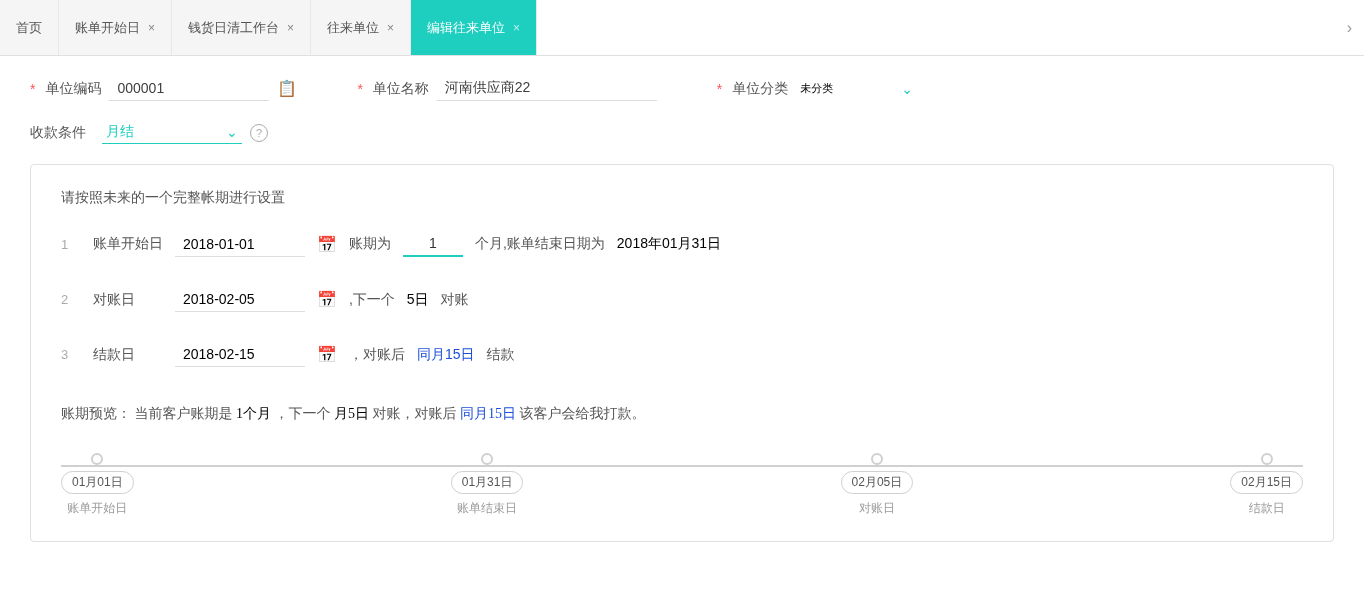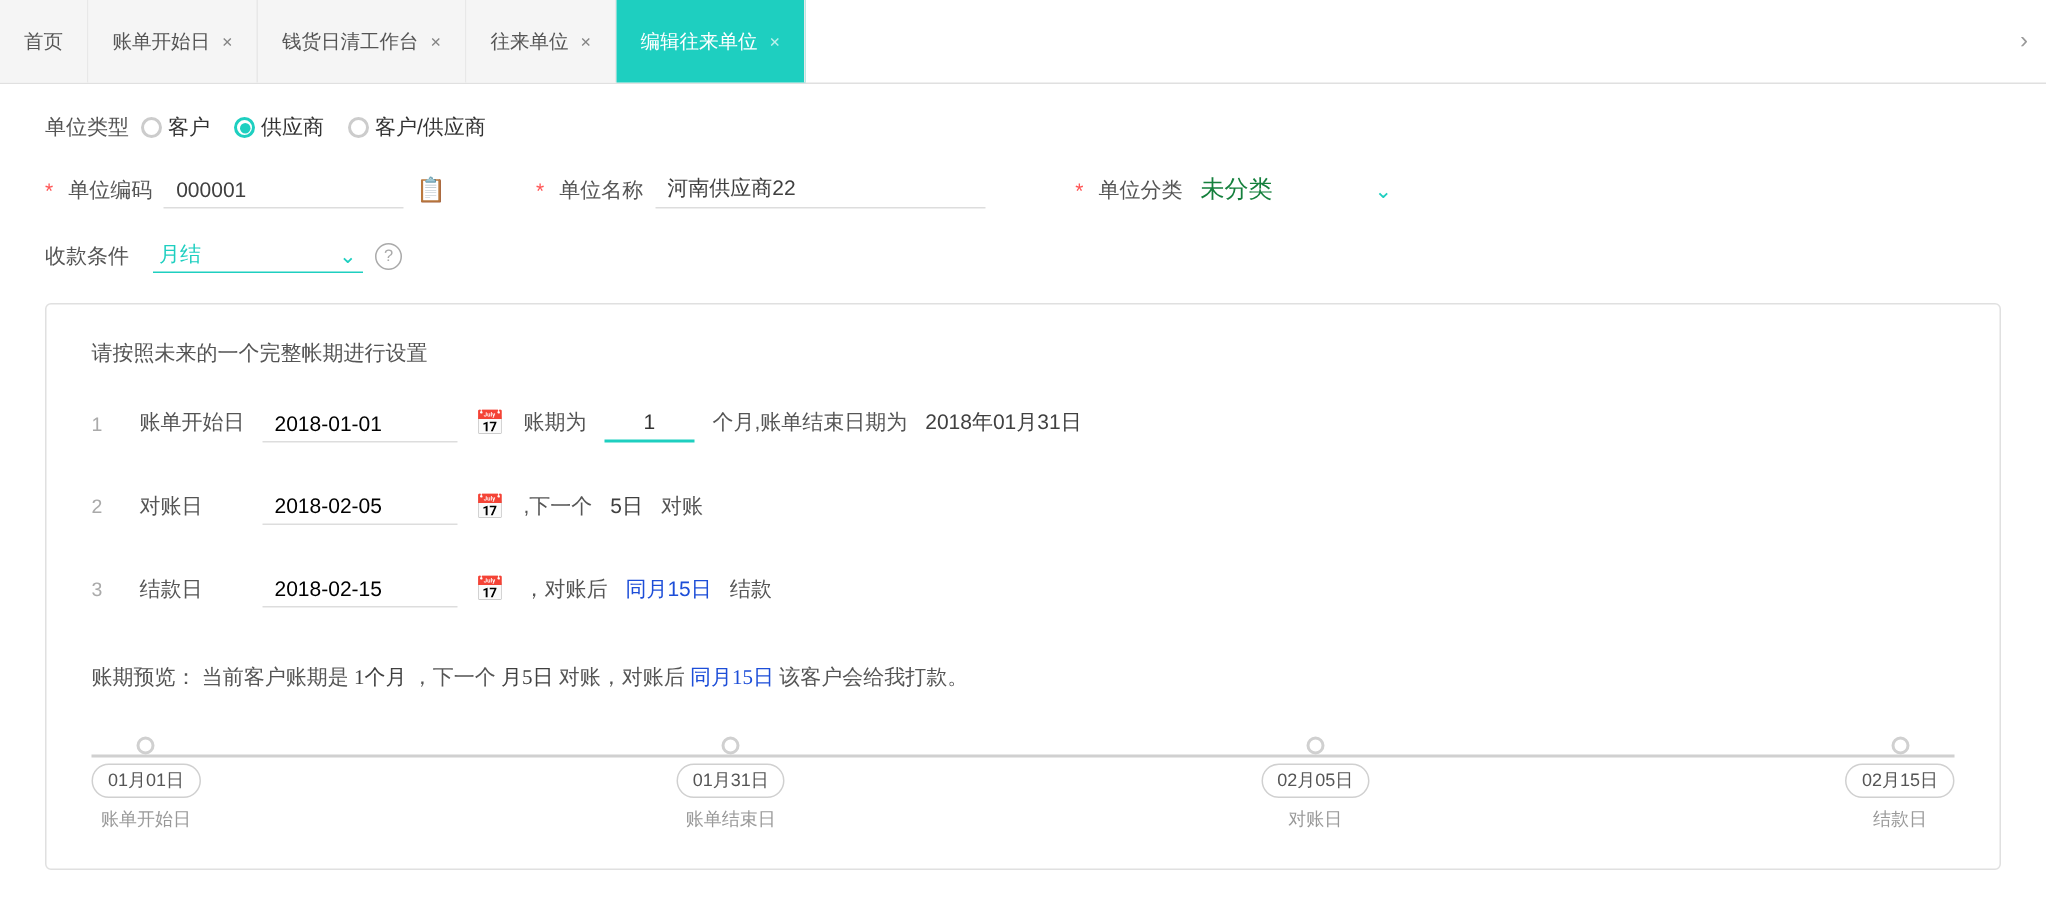--- a/index.html
+++ b/index.html
@@ -118,22 +118,22 @@
     }
     .form-input.wide {
       width: 220px;
     }
     .input-icon {
       color: #aaa;
       font-size: 16px;
       cursor: pointer;
     }
     .select-value {
-      color: #15803d;
-      font-size: 16px;
+      color: #000000;
+      font-size: 11px;
       text-align: center;
     }
     .select-arrow {
       color: #1ecfc0;
       font-size: 14px;
       cursor: pointer;
     }
     .payment-select {
       display: flex;
       align-items: center;
@@ -201,21 +201,21 @@
     .cal-icon {
       color: #1ecfc0;
       font-size: 16px;
       cursor: pointer;
     }
     .row-desc {
       color: #555;
       font-size: 14px;
     }
     .highlight-orange {
-      color: #404040;
+      color: #000000;
     }
     .highlight-teal {
       color: #1d4ed8;
     }
     .month-input {
       border: none;
       border-bottom: 2px solid #1ecfc0;
       padding: 4px 8px;
       font-size: 14px;
       width: 60px;
@@ -305,39 +305,20 @@
   </div>
   <div class="tab-item active">
     <span>编辑往来单位</span>
     <span class="tab-close">×</span>
   </div>
   <div class="tab-more-btn">›</div>
 </div>
 
 <div class="main-content">
 
-  <div class="form-row">
-    <div class="form-group">
-      <span class="form-label">单位类型</span>
-      <div class="radio-group">
-        <div class="radio-item">
-          <div class="radio-circle"></div>
-          <span>客户</span>
-        </div>
-        <div class="radio-item">
-          <div class="radio-circle checked"></div>
-          <span>供应商</span>
-        </div>
-        <div class="radio-item">
-          <div class="radio-circle"></div>
-          <span>客户/供应商</span>
-        </div>
-      </div>
-    </div>
-  </div>
 
   <div class="form-row">
     <div class="form-group">
       <span class="required-star">*</span>
       <span class="form-label">单位编码</span>
       <input class="form-input" type="text" value="000001" style="">
       <span class="input-icon">📋</span>
     </div>
     <div class="form-group" style="margin-left:40px;">
       <span class="required-star">*</span>

